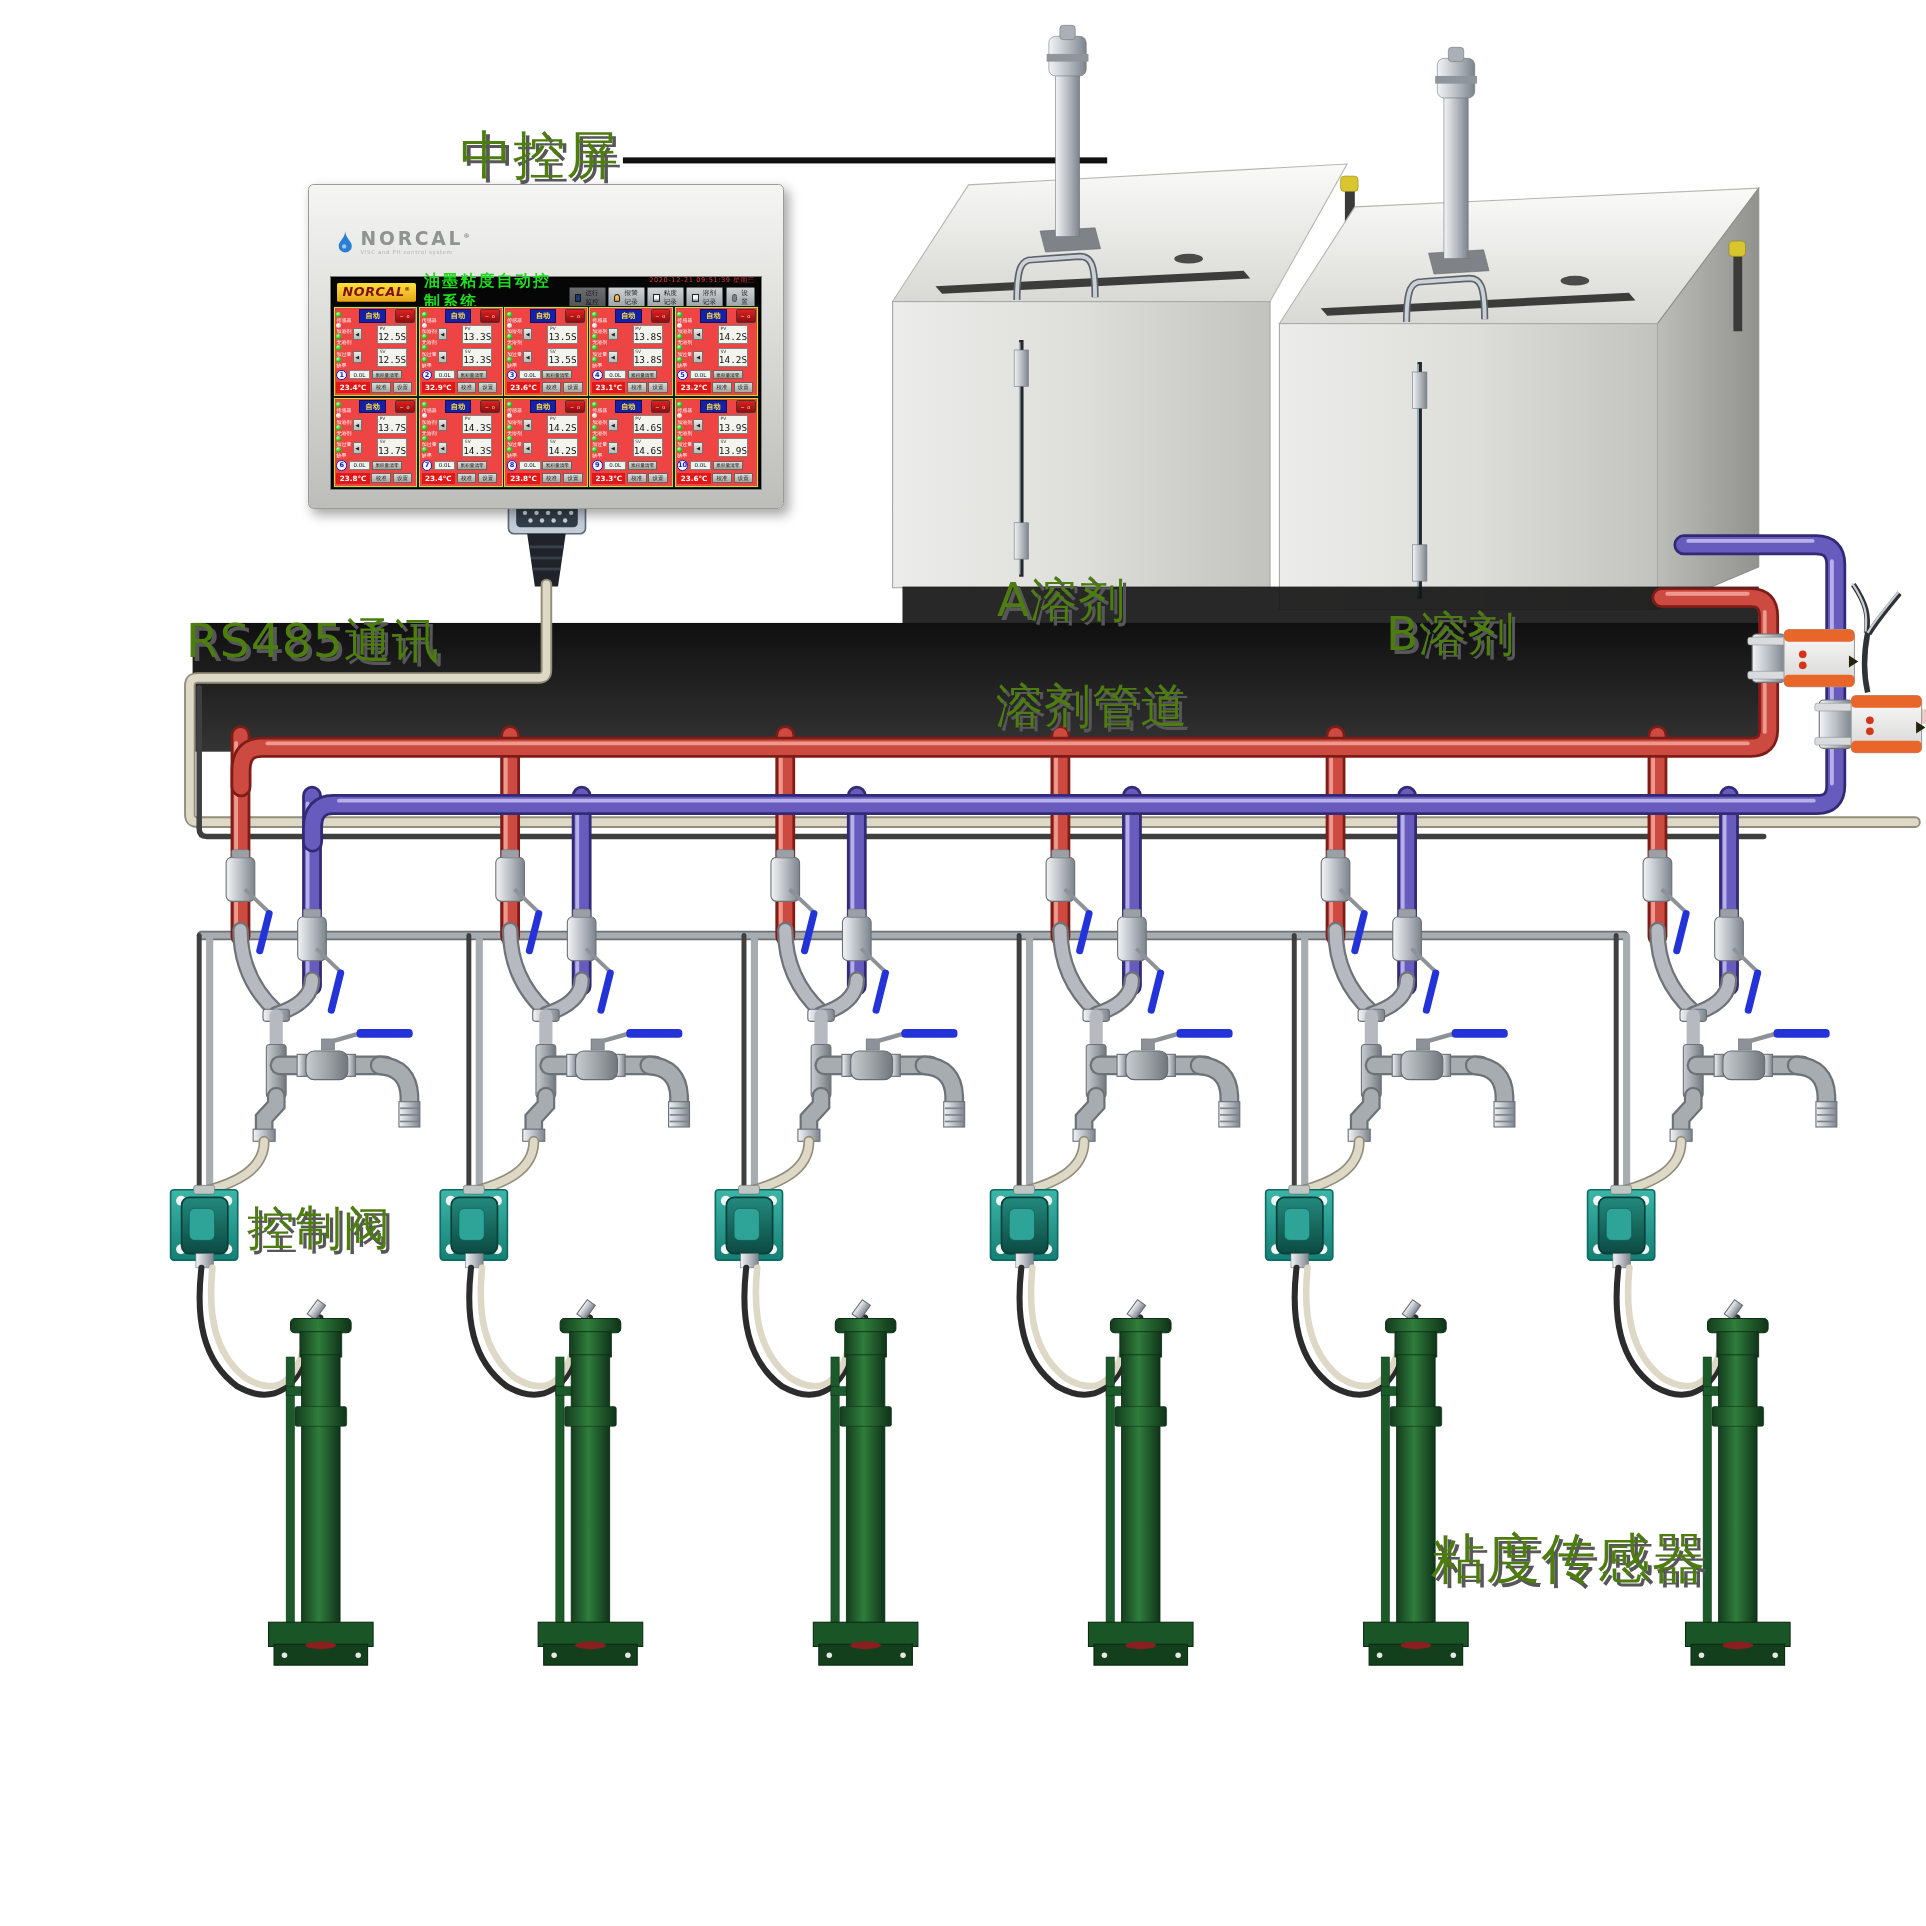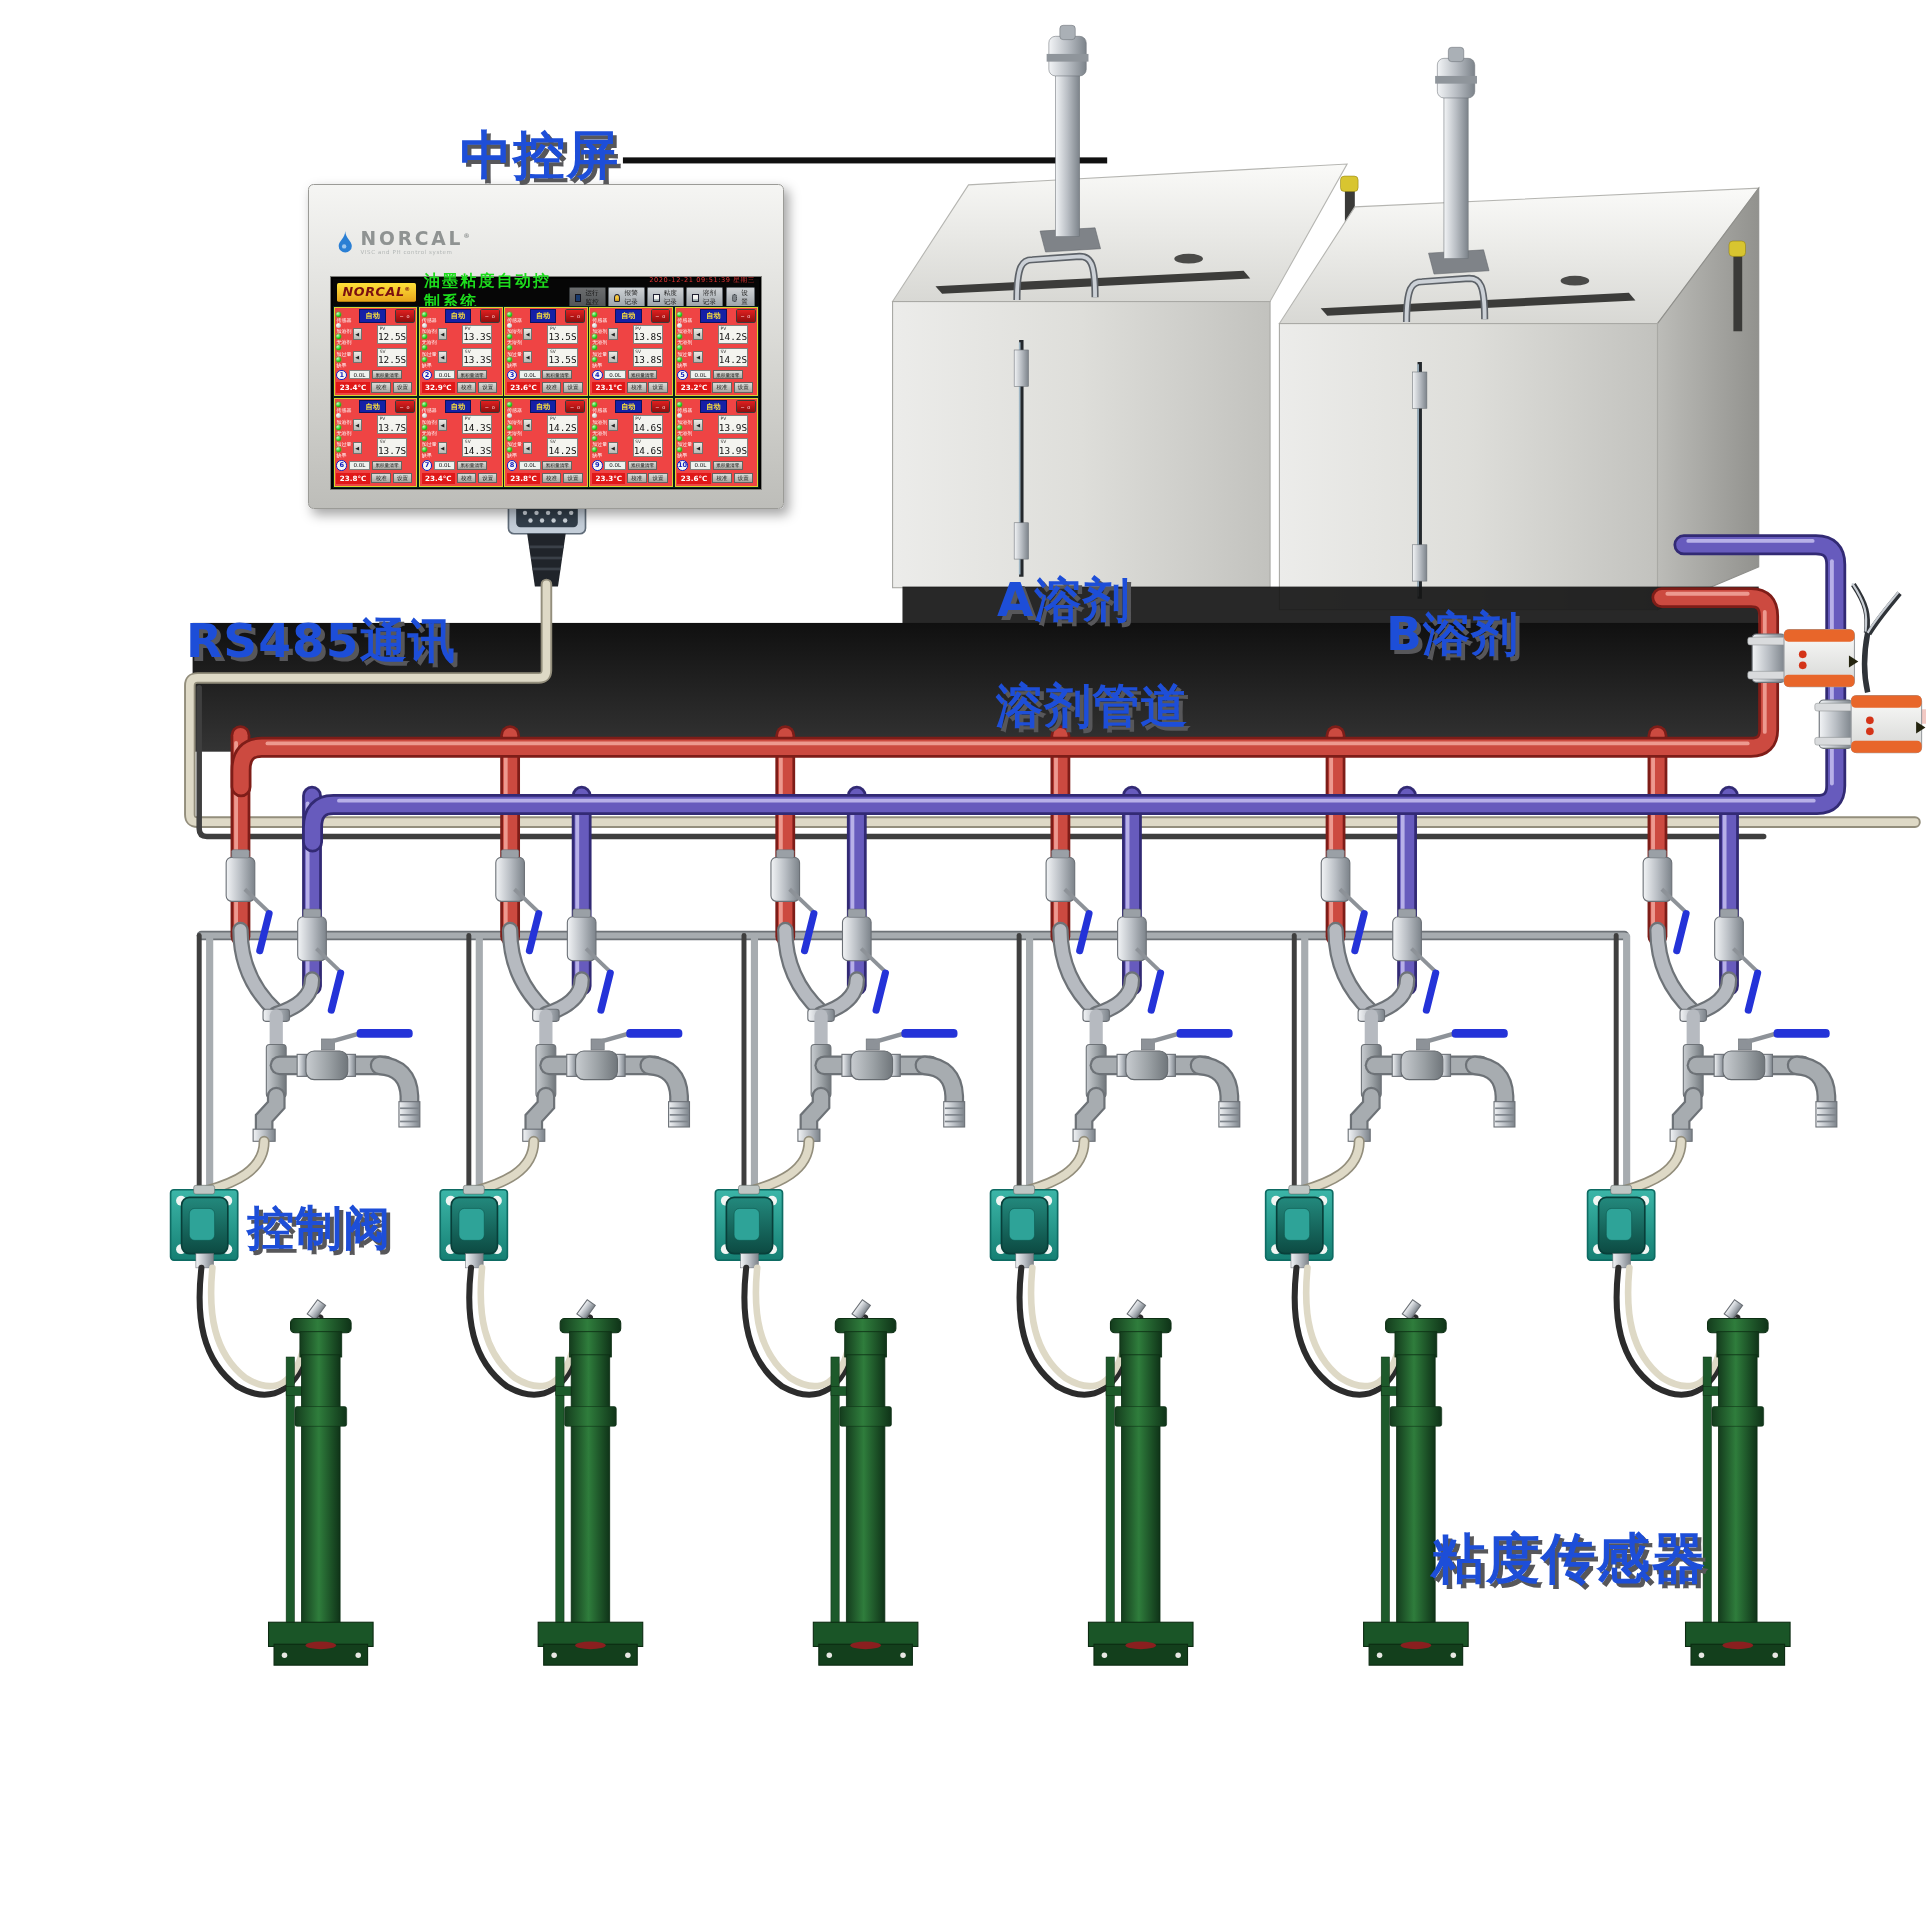--- a/index.html
+++ b/index.html
@@ -1,21 +1,21 @@
 <!DOCTYPE html>
 <html style="font-size:8.8px"><head>
 <meta charset="utf-8">
 <style>
   html,body{margin:0;padding:0;background:#fff}
   body{width:1926px;height:1926px;font-family:"DejaVu Sans","Liberation Sans",sans-serif}
   .stage{position:relative;width:1926px;height:1926px;background:#fff;overflow:hidden}
   .art{position:absolute;left:0;top:0}
 
   
-  .blue-label{position:absolute;font-weight:bold;color:#1d4ed8;white-space:nowrap;
+  .blue-label{position:absolute;font-weight:normal;color:#4d7c0f;white-space:nowrap;
     text-shadow:3.9px 3.9px 0 #57575a;letter-spacing:1.1px;line-height:1}
 
   
   .pRedE{stroke:#7e1d18;fill:none;stroke-linecap:round}
   .pRed{stroke:#cc4a40;fill:none;stroke-linecap:round}
   .pRedH{stroke:#f2a79e;fill:none;stroke-linecap:round;opacity:.85}
   .pPurE{stroke:#322a74;fill:none;stroke-linecap:round}
   .pPur{stroke:#675bbd;fill:none;stroke-linecap:round}
   .pPurH{stroke:#c6bff0;fill:none;stroke-linecap:round;opacity:.85}
   .pChrE{stroke:#6e7378;fill:none;stroke-linecap:round}

